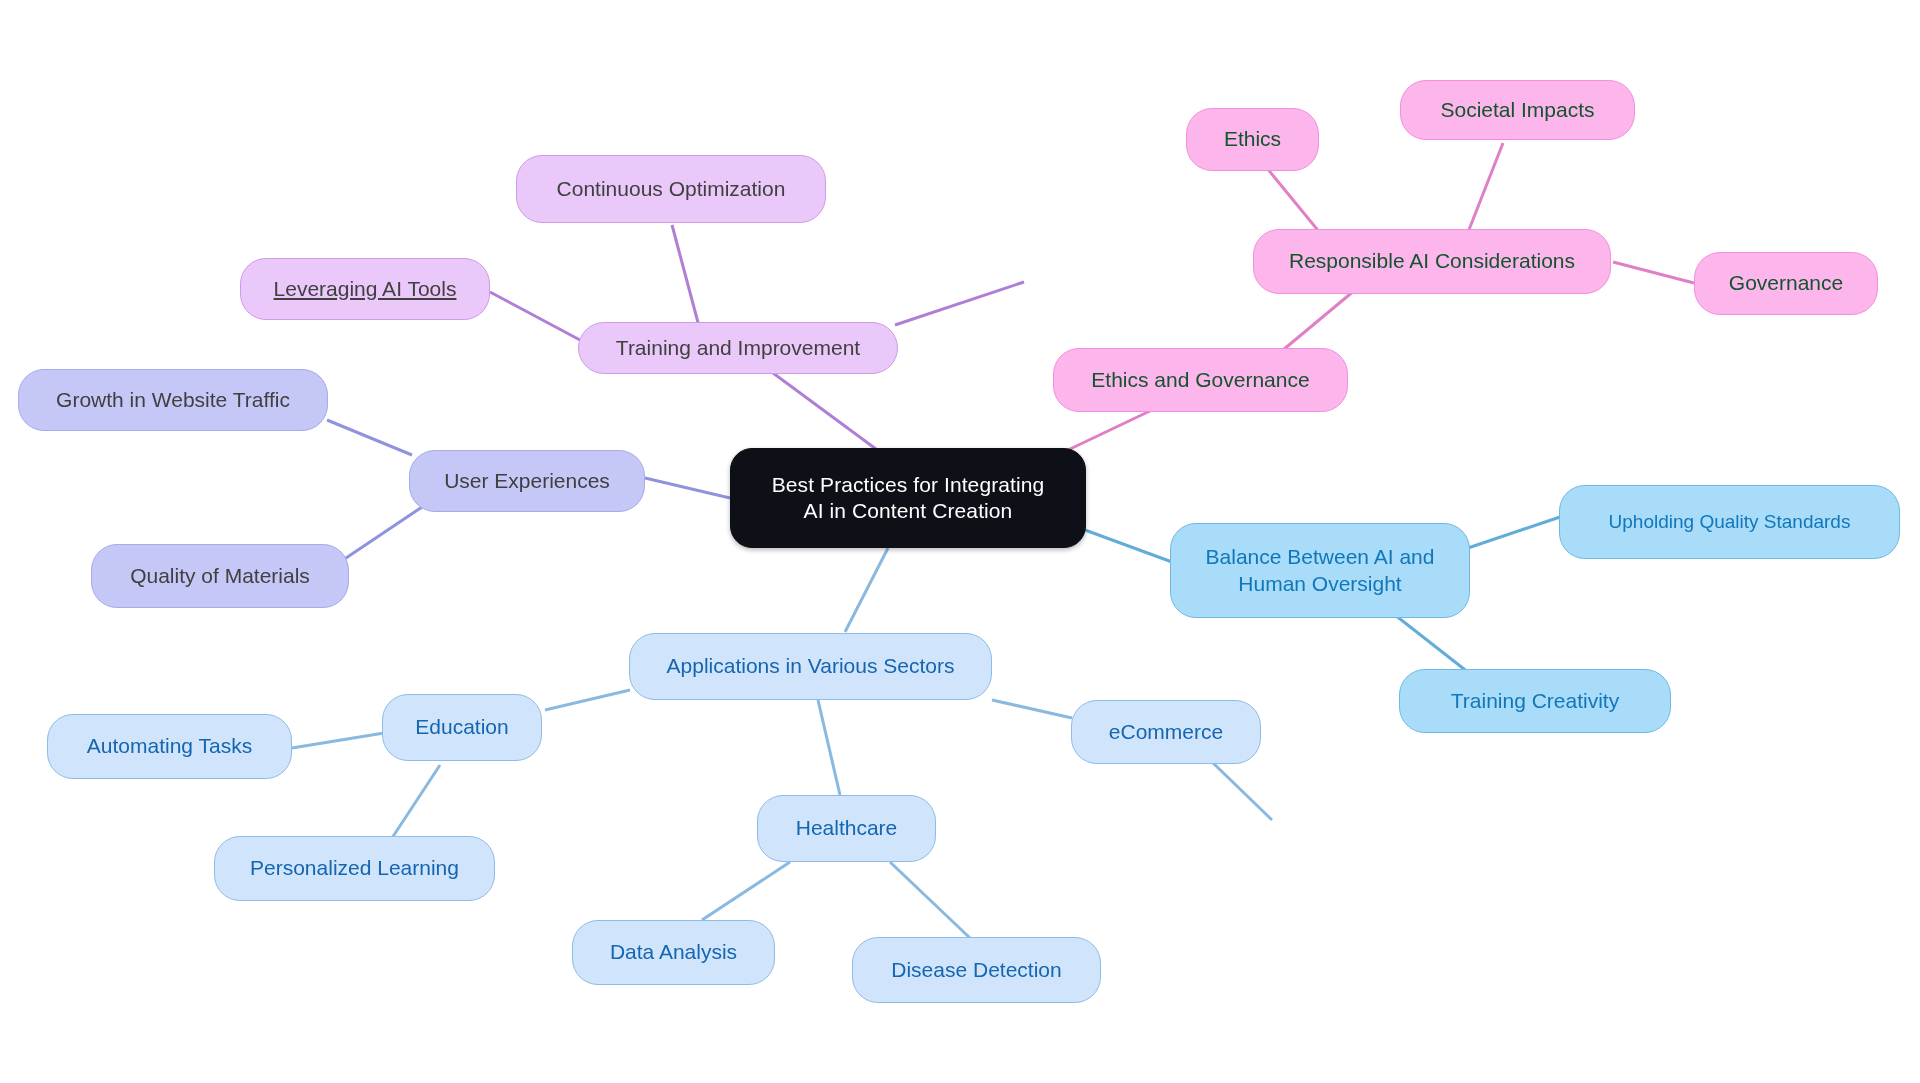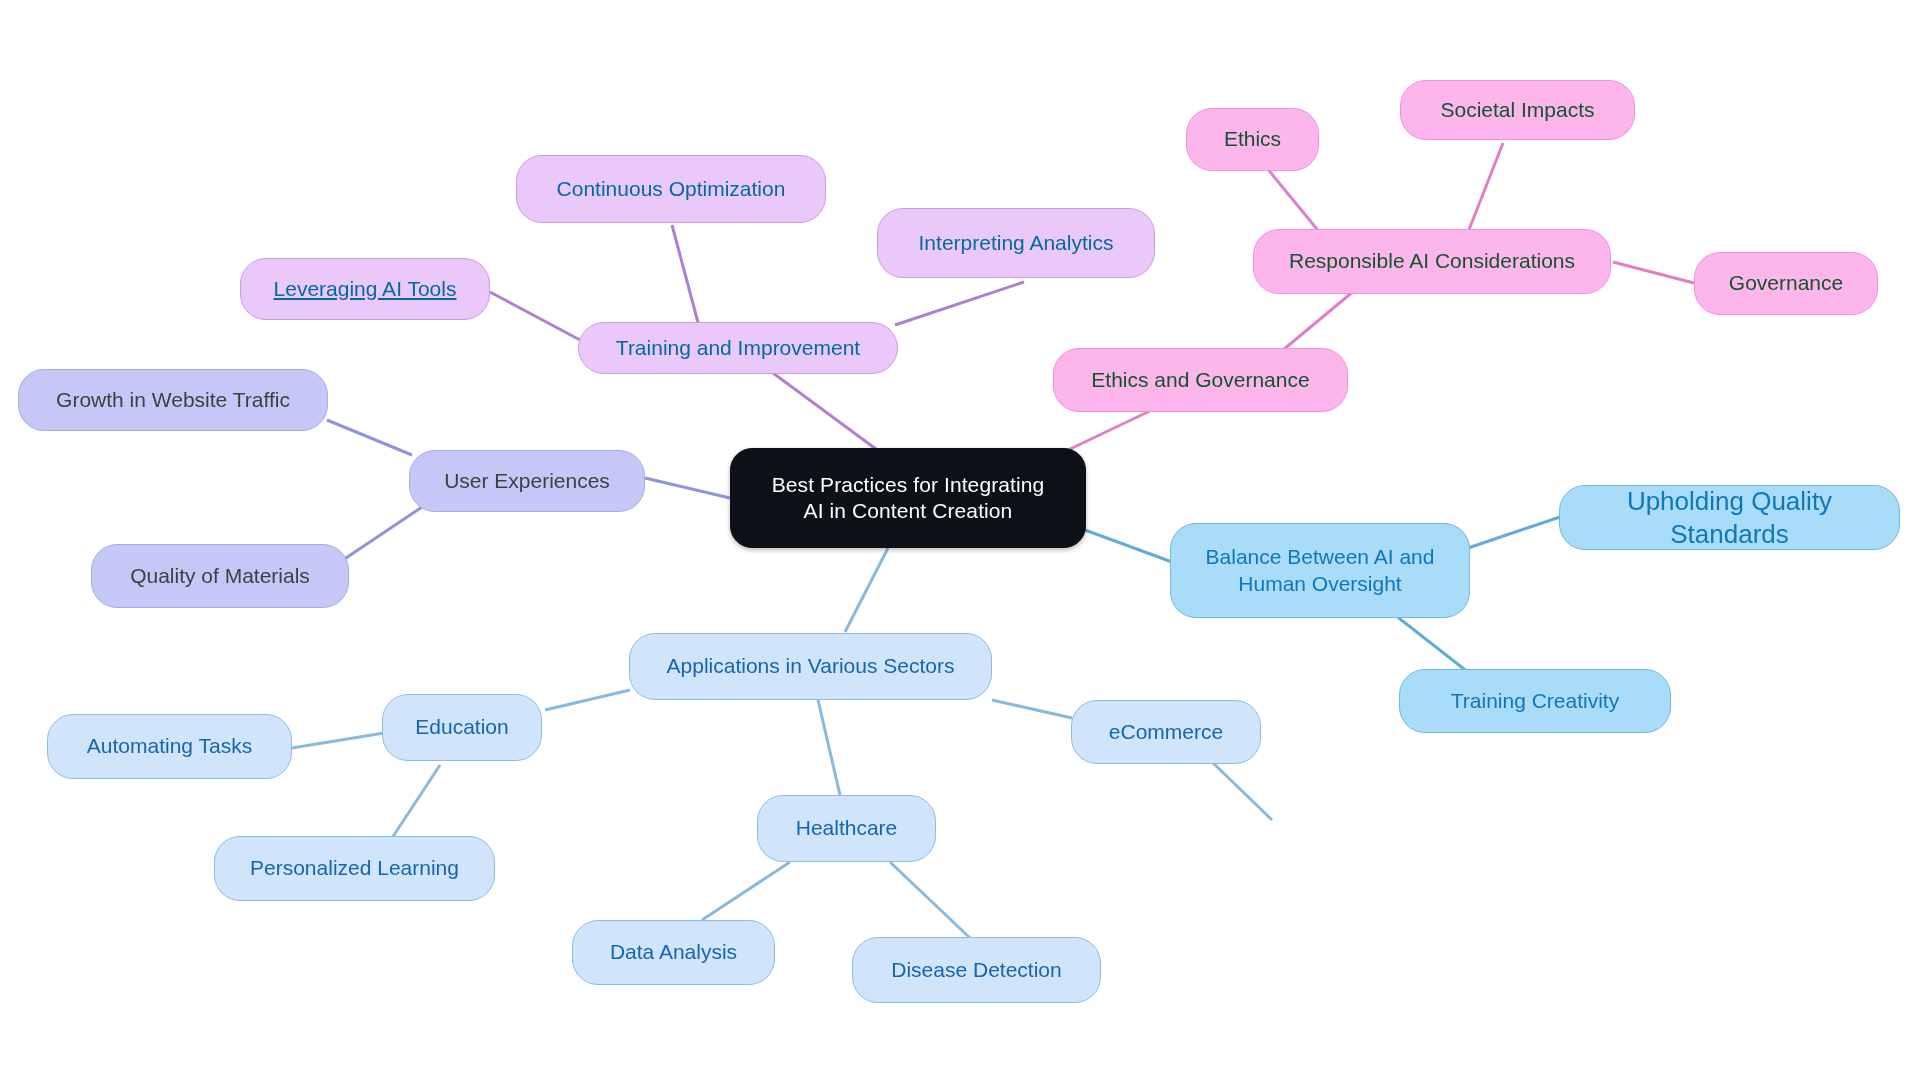--- a/index.html
+++ b/index.html
@@ -52,21 +52,21 @@
   
   .c-periwinkle {
     background: #c5c8f7;
     border-color: #a7abe8;
     color: #404040;
   }
   
   .c-violet {
     background: #eac9fa;
     border-color: #cf9ae8;
-    color: #0369a1;
+    color: #404040;
     text-align: center;
   }
   
   .c-pink {
     background: #fcb6ec;
     border-color: #f48fdd;
     color: #14532d;
   }
   
   .c-cyan {
@@ -139,42 +139,41 @@
 
   <div class="node root" style="left:730px; top:448px; width:356px; height:100px; font-size:21px;">Best Practices for Integrating
 AI in Content Creation</div>
 
   <div class="node c-violet" style="left:578px; top:322px; width:320px; height:52px; font-size:21px;">Training and Improvement</div>
 
   <div class="node c-violet" style="left:240px; top:258px; width:250px; height:62px; font-size:21px;text-decoration:underline;">Leveraging AI Tools</div>
 
   <div class="node c-violet" style="left:516px; top:155px; width:310px; height:68px; font-size:21px;">Continuous Optimization</div>
 
-  <div class="node c-violet" style="left:877px; top:208px; width:278px; height:70px; font-size:21px;">Interpreting Analytics</div>
 
   <div class="node c-pink" style="left:1053px; top:348px; width:295px; height:64px; font-size:21px;">Ethics and Governance</div>
 
   <div class="node c-pink" style="left:1253px; top:229px; width:358px; height:65px; font-size:21px;">Responsible AI Considerations</div>
 
   <div class="node c-pink" style="left:1186px; top:108px; width:133px; height:63px; font-size:21px;">Ethics</div>
 
   <div class="node c-pink" style="left:1400px; top:80px; width:235px; height:60px; font-size:21px;">Societal Impacts</div>
 
   <div class="node c-pink" style="left:1694px; top:252px; width:184px; height:63px; font-size:21px;">Governance</div>
 
   <div class="node c-periwinkle" style="left:409px; top:450px; width:236px; height:62px; font-size:21px;">User Experiences</div>
 
   <div class="node c-periwinkle" style="left:18px; top:369px; width:310px; height:62px; font-size:21px;">Growth in Website Traffic</div>
 
   <div class="node c-periwinkle" style="left:91px; top:544px; width:258px; height:64px; font-size:21px;">Quality of Materials</div>
 
   <div class="node c-cyan" style="left:1170px; top:523px; width:300px; height:95px; font-size:21px;">Balance Between AI and
 Human Oversight</div>
 
-  <div class="node c-cyan" style="left:1559px; top:485px; width:341px; height:65px; font-size:26px;">Upholding Quality Standards</div>
+  <div class="node c-cyan" style="left:1559px; top:485px; width:341px; height:74px; font-size:19px;">Upholding Quality Standards</div>
 
   <div class="node c-cyan" style="left:1399px; top:669px; width:272px; height:64px; font-size:21px;">Training Creativity</div>
 
   <div class="node c-lightblue" style="left:629px; top:633px; width:363px; height:67px; font-size:21px;">Applications in Various Sectors</div>
 
   <div class="node c-lightblue" style="left:382px; top:694px; width:160px; height:67px; font-size:21px;">Education</div>
 
   <div class="node c-lightblue" style="left:47px; top:714px; width:245px; height:65px; font-size:21px;">Automating Tasks</div>
 
   <div class="node c-lightblue" style="left:214px; top:836px; width:281px; height:65px; font-size:21px;">Personalized Learning</div>

